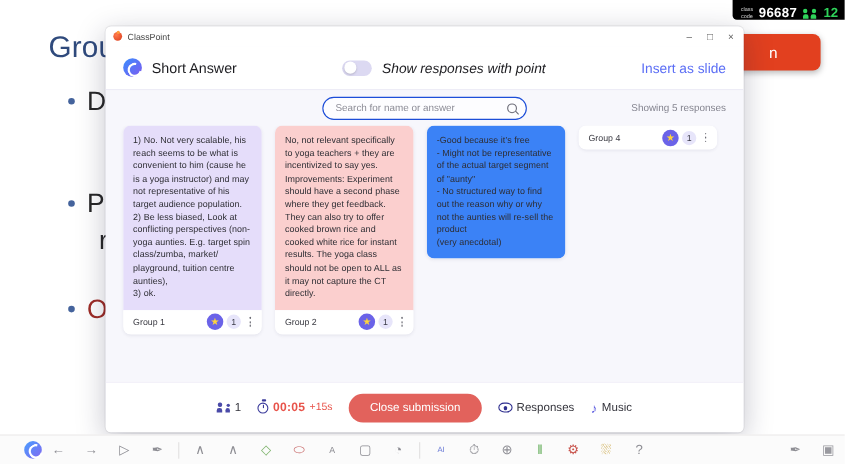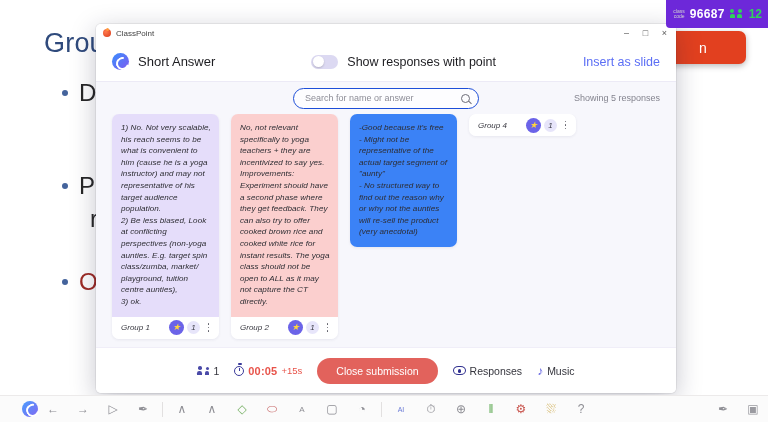--- a/index.html
+++ b/index.html
@@ -42,22 +42,22 @@
     background: #e2401f;
     box-shadow: 0 2px 6px rgba(0,0,0,.28);
     color: #fff; font-size: 14px;
     display: flex; align-items: center; justify-content: center;
     overflow: hidden;
   }
 
   
   .code-badge {
     position: absolute; right: 0; top: 0;
-    height: 28px; background: #6d28d9; border-radius: 0 0 0 4px;
-    display: flex; align-items: center; gap: 5px;
+    height: 18px; background: #000000; border-radius: 0 0 0 4px;
+    display: flex; align-items: flex-end; gap: 5px;
     padding: 0 6px 0 7px; z-index: 60;
   }
   .code-badge .lbl {
     color: #d2d2d2; font-size: 5px; line-height: 5.5px;
     text-align: center; text-transform: lowercase;
   }
   .code-badge .num { color: #ffffff; font-size: 12px; font-weight: bold; letter-spacing: .3px; }
   .code-badge .ppl { color: #2fd35a; font-size: 12px; font-weight: bold; margin-left: 2px; }
   .ppl-icon { display: inline-block; width: 12px; height: 10px; position: relative; }
   .ppl-icon i {
@@ -108,21 +108,21 @@
     background: linear-gradient(135deg,#3d8bfd 5%,#7b5cf0 95%);
     position: relative; flex: 0 0 auto;
   }
   .cp-logo::after {
     content: ""; position: absolute; left: 4px; top: 3.5px;
     width: 9px; height: 9px; border-radius: 50%;
     border: 2.3px solid #fff; border-right-color: transparent;
     transform: rotate(-32deg);
   }
   .head-title { font-size: 13px; color: #1d1d21; margin-left: 9px; }
-  .toggle-wrap { display: flex; align-items: flex-end; margin-left: 96px; }
+  .toggle-wrap { display: flex; align-items: flex-end; margin-left: 96px; font-style: italic; }
   .toggle {
     width: 27px; height: 14px; border-radius: 8px; background: #dcd9f2;
     position: relative; flex: 0 0 auto;
   }
   .toggle::after {
     content: ""; position: absolute; left: 1.5px; top: 1.5px;
     width: 11px; height: 11px; border-radius: 50%; background: #fff;
     box-shadow: 0 1px 2px rgba(0,0,0,.18);
   }
   .toggle-label { font-size: 12.5px; color: #1d1d21; margin-left: 9px; white-space: nowrap; }
@@ -157,23 +157,23 @@
   .showing {
     position: absolute; right: 16px; font-size: 9px; color: #84848f;
   }
 
   
   .cards {
     flex: 1 1 auto; display: flex; gap: 12px; padding: 0 16px;
     align-items: flex-start; background: #f7f7fc;
   }
   .card {
-    width: 107px; border-radius: 7px; overflow: hidden;
+    width: 126px; border-radius: 7px; overflow: hidden;
     box-shadow: 0 1px 3px rgba(40,40,80,.08);
-    display: flex; flex-direction: column; font-style: italic;
+    display: flex; flex-direction: column;
   }
   .card-body {
     padding: 8px 8px 9px 9px; font-size: 8.1px; line-height: 11.6px;
     color: #2d2d33; white-space: pre-line; letter-spacing: .05px;
   }
   .card-foot {
     background: #fff; height: 22px; display: flex; align-items: center;
     padding: 0 5px 0 9px; margin-top: auto;
   }
   .grp-name { font-size: 8px; color: #3a3a42; }

